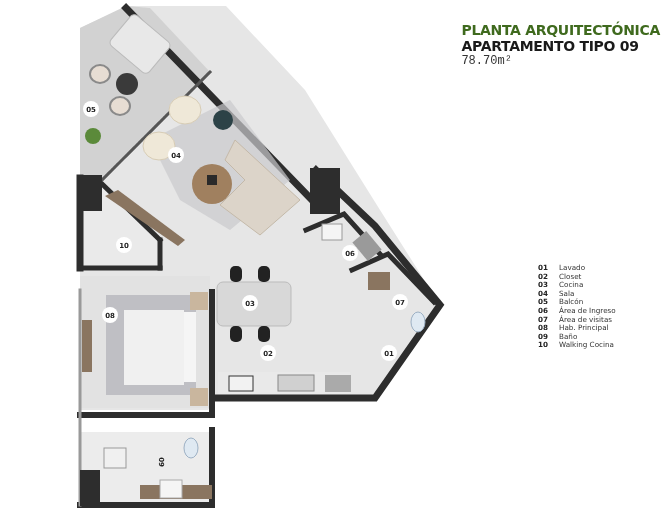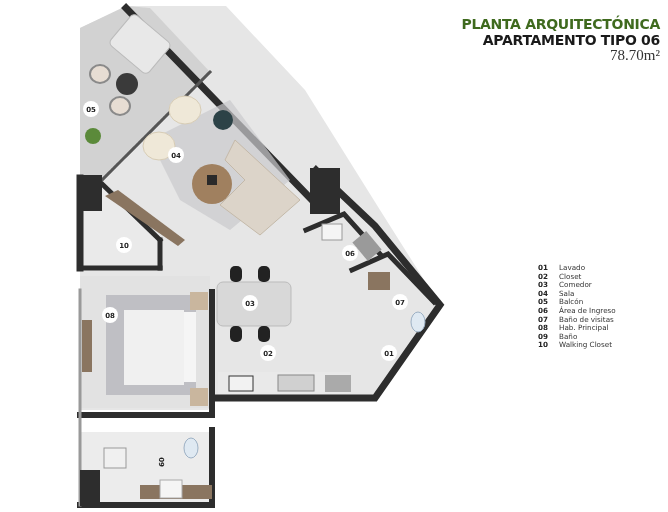--- a/index.html
+++ b/index.html
@@ -1,32 +1,32 @@
 <!DOCTYPE html>
 <html><head>
 <meta charset="utf-8">
 <style>
   html, body { margin:0; padding:0; background:#ffffff; }
   body { width:668px; height:512px; position:relative; overflow:hidden; font-family:"DejaVu Sans", sans-serif; }
-  .title-block { position:absolute; right:8px; top:16px; text-align:right; }
+  .title-block { position:absolute; right:8px; top:22px; text-align:left; }
   .title-1 { font-family:"DejaVu Sans", sans-serif; font-weight:bold; font-size:14px; color:#3f6a1e; letter-spacing:-0.3px; line-height:16px; }
   .title-2 { font-family:"DejaVu Sans", sans-serif; font-weight:bold; font-size:14px; color:#1a1a1a; letter-spacing:-0.3px; line-height:17px; }
-  .area { font-family:Liberation Serif, serif; font-size:15px; color:#333; line-height:12px; }
+  .area { font-family:Liberation Mono, monospace; font-size:12px; color:#333; line-height:12px; }
   .legend { position:absolute; left:538px; top:264px; }
   .legend-row { display:flex; font-size:7.2px; line-height:8.6px; color:#333; }
   .legend-num { width:21px; font-weight:bold; color:#222; }
   .plan { position:absolute; left:0; top:0; }
   .room-label { font-family:"DejaVu Sans", sans-serif; font-weight:bold; font-size:7px; fill:#222; }
 </style>
 </head>
 <body>
 
 <div class="title-block">
   <div class="title-1">PLANTA ARQUITECTÓNICA</div>
-  <div class="title-2">APARTAMENTO TIPO 06</div>
+  <div class="title-2">APARTAMENTO TIPO 09</div>
   <div class="area">78.70m²</div>
 </div>
 
 <svg class="plan" width="668" height="512" viewBox="0 0 668 512" xmlns="http://www.w3.org/2000/svg">
 
   <g>
     <polygon points="80,28 128,6 226,6 305,90 380,210 440,305 375,398 215,398 208,410 80,410" fill="#e6e6e6"></polygon>
 
     <polygon points="80,28 126,6 150,8 210,72 100,182 80,182" fill="#d2d2d2"></polygon>
 
@@ -159,43 +159,43 @@
   <div class="legend-row">
       <span class="legend-num">01</span>
       <span>Lavado</span>
     </div>
   <div class="legend-row">
       <span class="legend-num">02</span>
       <span>Closet</span>
     </div>
   <div class="legend-row">
       <span class="legend-num">03</span>
-      <span>Comedor</span>
+      <span>Cocina</span>
     </div>
   <div class="legend-row">
       <span class="legend-num">04</span>
       <span>Sala</span>
     </div>
   <div class="legend-row">
       <span class="legend-num">05</span>
       <span>Balcón</span>
     </div>
   <div class="legend-row">
       <span class="legend-num">06</span>
       <span>Área de Ingreso</span>
     </div>
   <div class="legend-row">
       <span class="legend-num">07</span>
-      <span>Baño de visitas</span>
+      <span>Área de visitas</span>
     </div>
   <div class="legend-row">
       <span class="legend-num">08</span>
       <span>Hab. Principal</span>
     </div>
   <div class="legend-row">
       <span class="legend-num">09</span>
       <span>Baño</span>
     </div>
   <div class="legend-row">
       <span class="legend-num">10</span>
-      <span>Walking Closet</span>
+      <span>Walking Cocina</span>
     </div>
 </div>
 
 </body></html>

